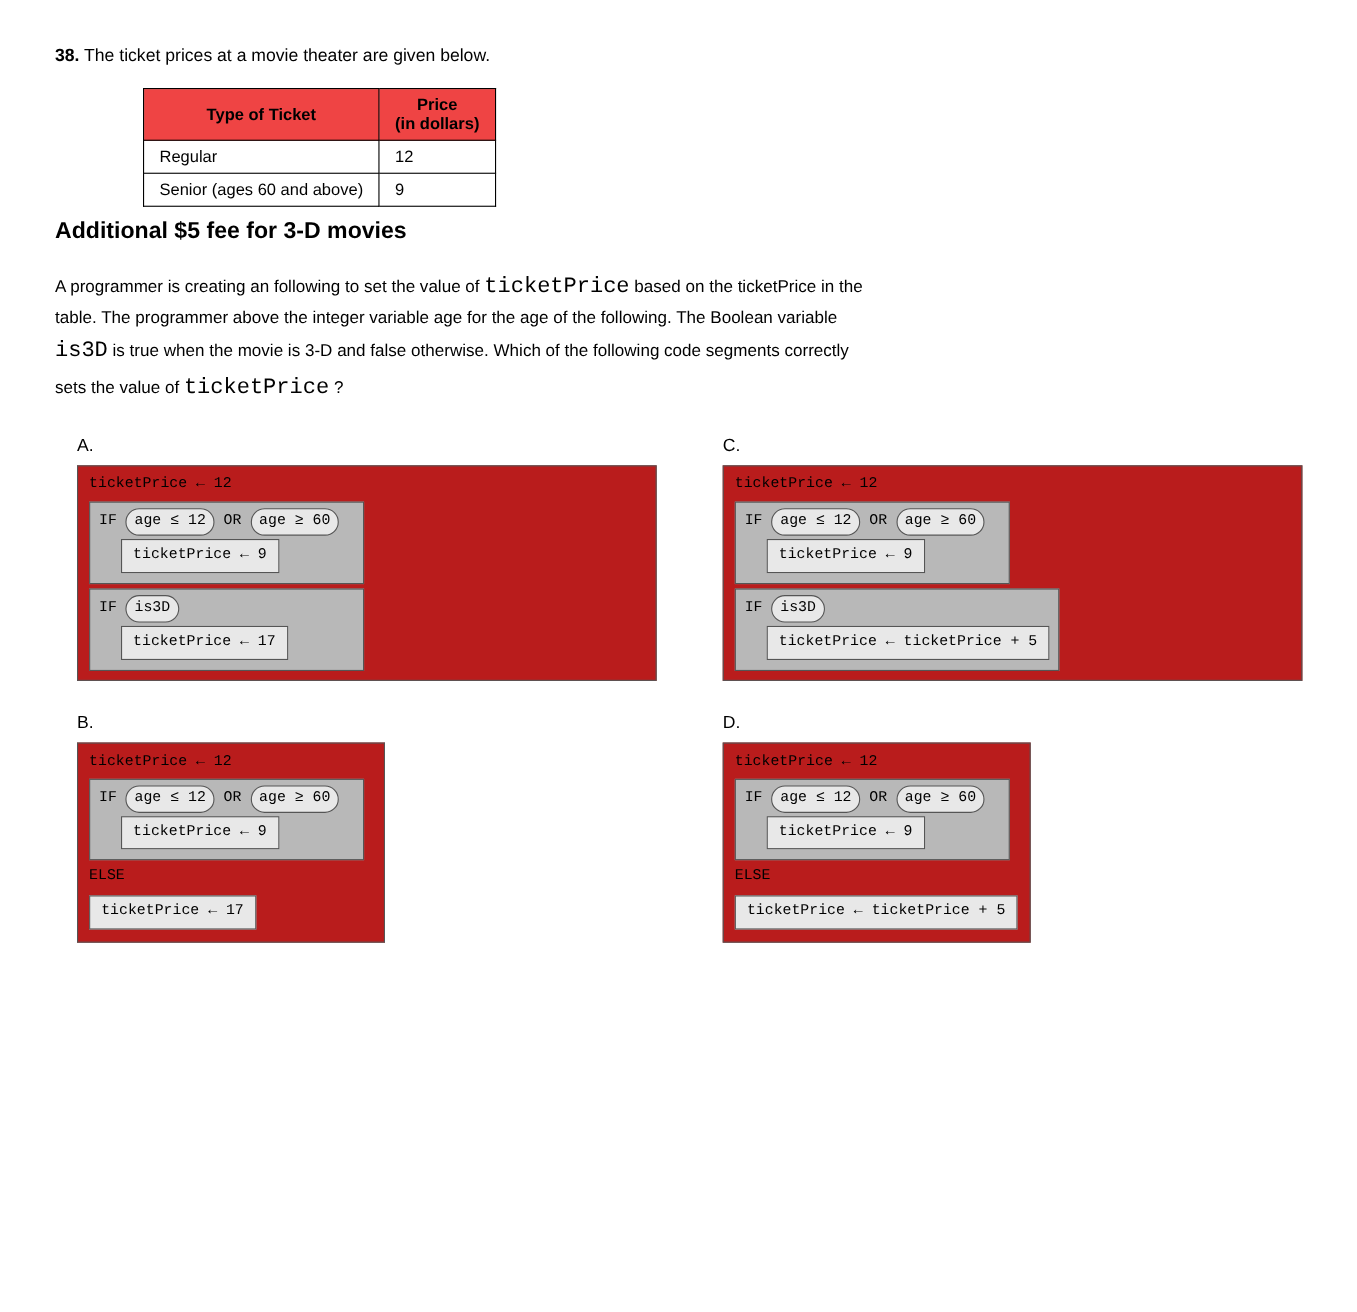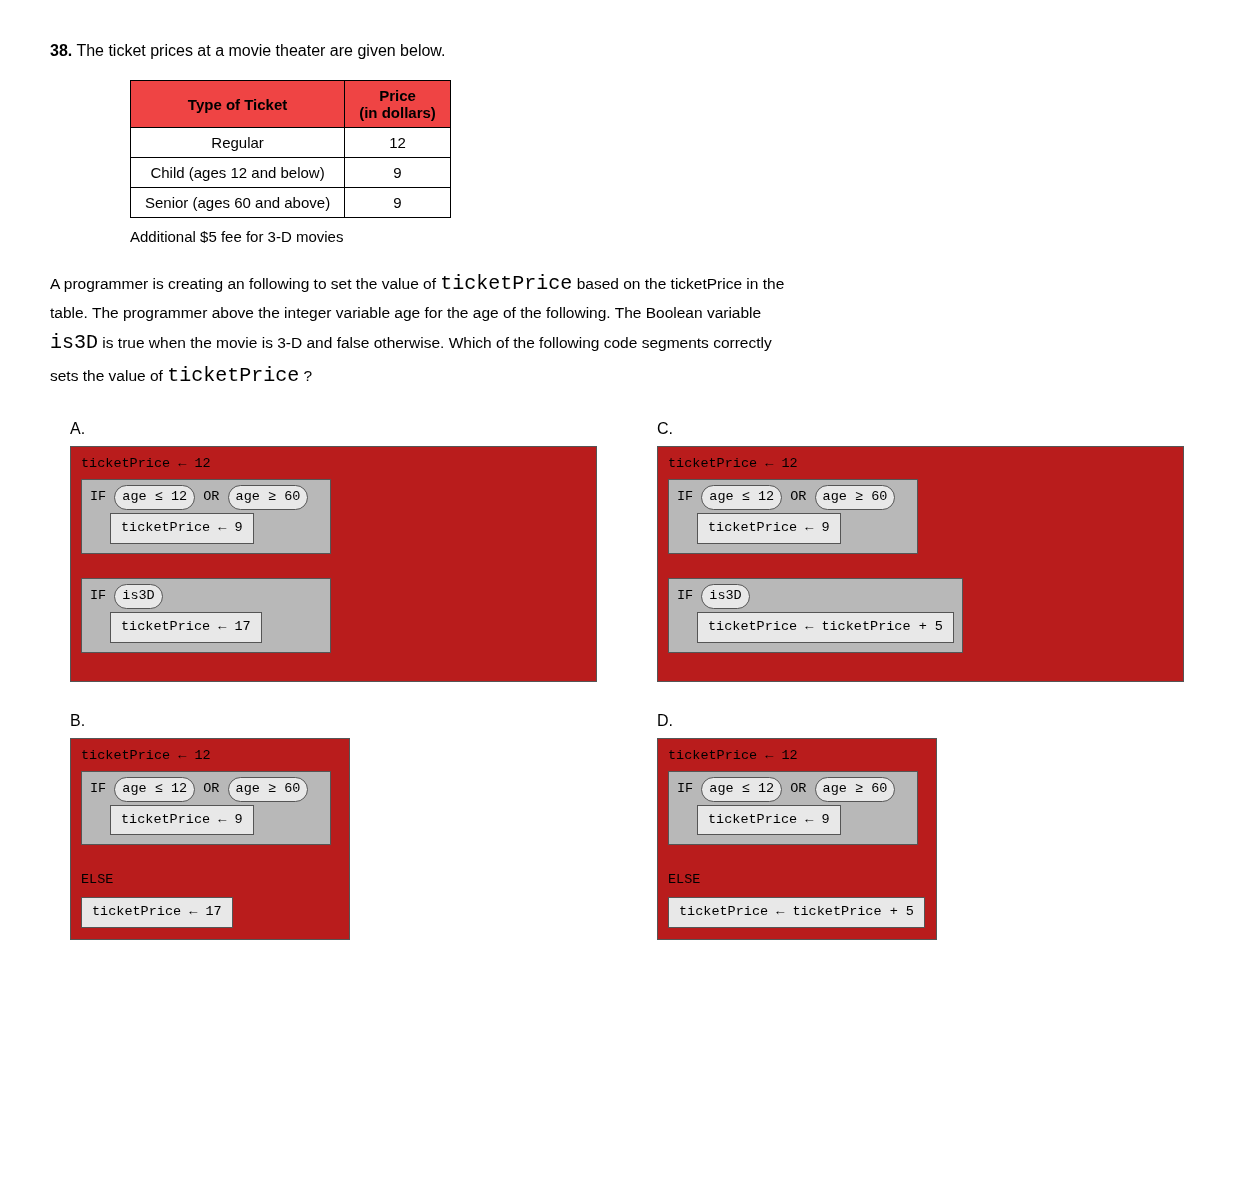--- a/index.html
+++ b/index.html
@@ -24,35 +24,34 @@
 
     
     .ticket-table {
       border-collapse: collapse;
       margin-bottom: 10px;
       margin-left: 80px;
     }
     .ticket-table th, .ticket-table td {
       border: 1px solid #000;
       padding: 6px 14px;
-      text-align: center;
+      text-align: left;
       font-size: 15px;
     }
     .ticket-table th {
       font-weight: bold;
       text-align: center;
       background: #ef4444;
     }
     .ticket-table td:last-child {
     }
 
     .additional-fee {
-      font-weight: normal;
-      font-size: 15px;
-      margin-left: 80px;
+      font-weight: bold;
+      font-size: 21px;
       margin-bottom: 22px;
     }
 
     .problem-text {
       font-size: 15.5px;
       line-height: 1.65;
       margin-bottom: 28px;
     }
     .problem-text code, .mono {
       font-family: 'Courier New', Courier, monospace;
@@ -123,21 +122,21 @@
       font-size: 13.5px;
       margin: 4px 0 2px 0;
       display: block;
     }
 
     
     .inner-outer-box {
       border: 1.5px solid #555;
       background: #b8b8b8;
       padding: 5px 8px 6px 8px;
-      margin: 3px 0 20px 0;
+      margin: 3px 0 0 0;
       display: inline-block;
       min-width: 250px;
     }
   </style>
 </head>
 <body>
 
 <div class="question-header">
   <strong>38.</strong>
   <span>The ticket prices at a movie theater are given below.</span>
@@ -149,24 +148,20 @@
       <th>Type of Ticket</th>
       <th>Price<br>(in dollars)</th>
     </tr>
   </thead>
   <tbody>
     <tr>
       <td>Regular</td>
       <td>12</td>
     </tr>
     <tr>
-      <td>Child (ages 12 and below)</td>
-      <td>9</td>
-    </tr>
-    <tr>
       <td>Senior (ages 60 and above)</td>
       <td>9</td>
     </tr>
   </tbody>
 </table>
 
 <div class="additional-fee">Additional $5 fee for 3-D movies</div>
 
 <div class="problem-text">
   <span>A programmer is creating an following to set the value of </span><code>ticketPrice</code><span> based on the ticketPrice in the</span><br>

